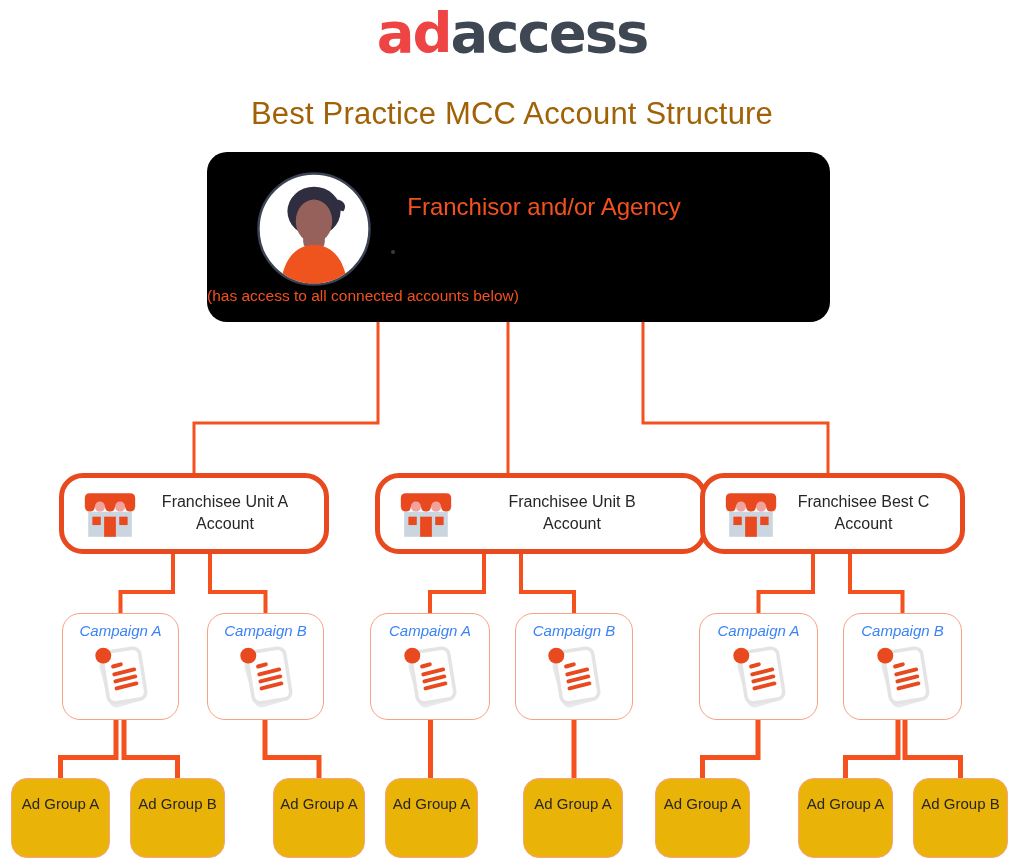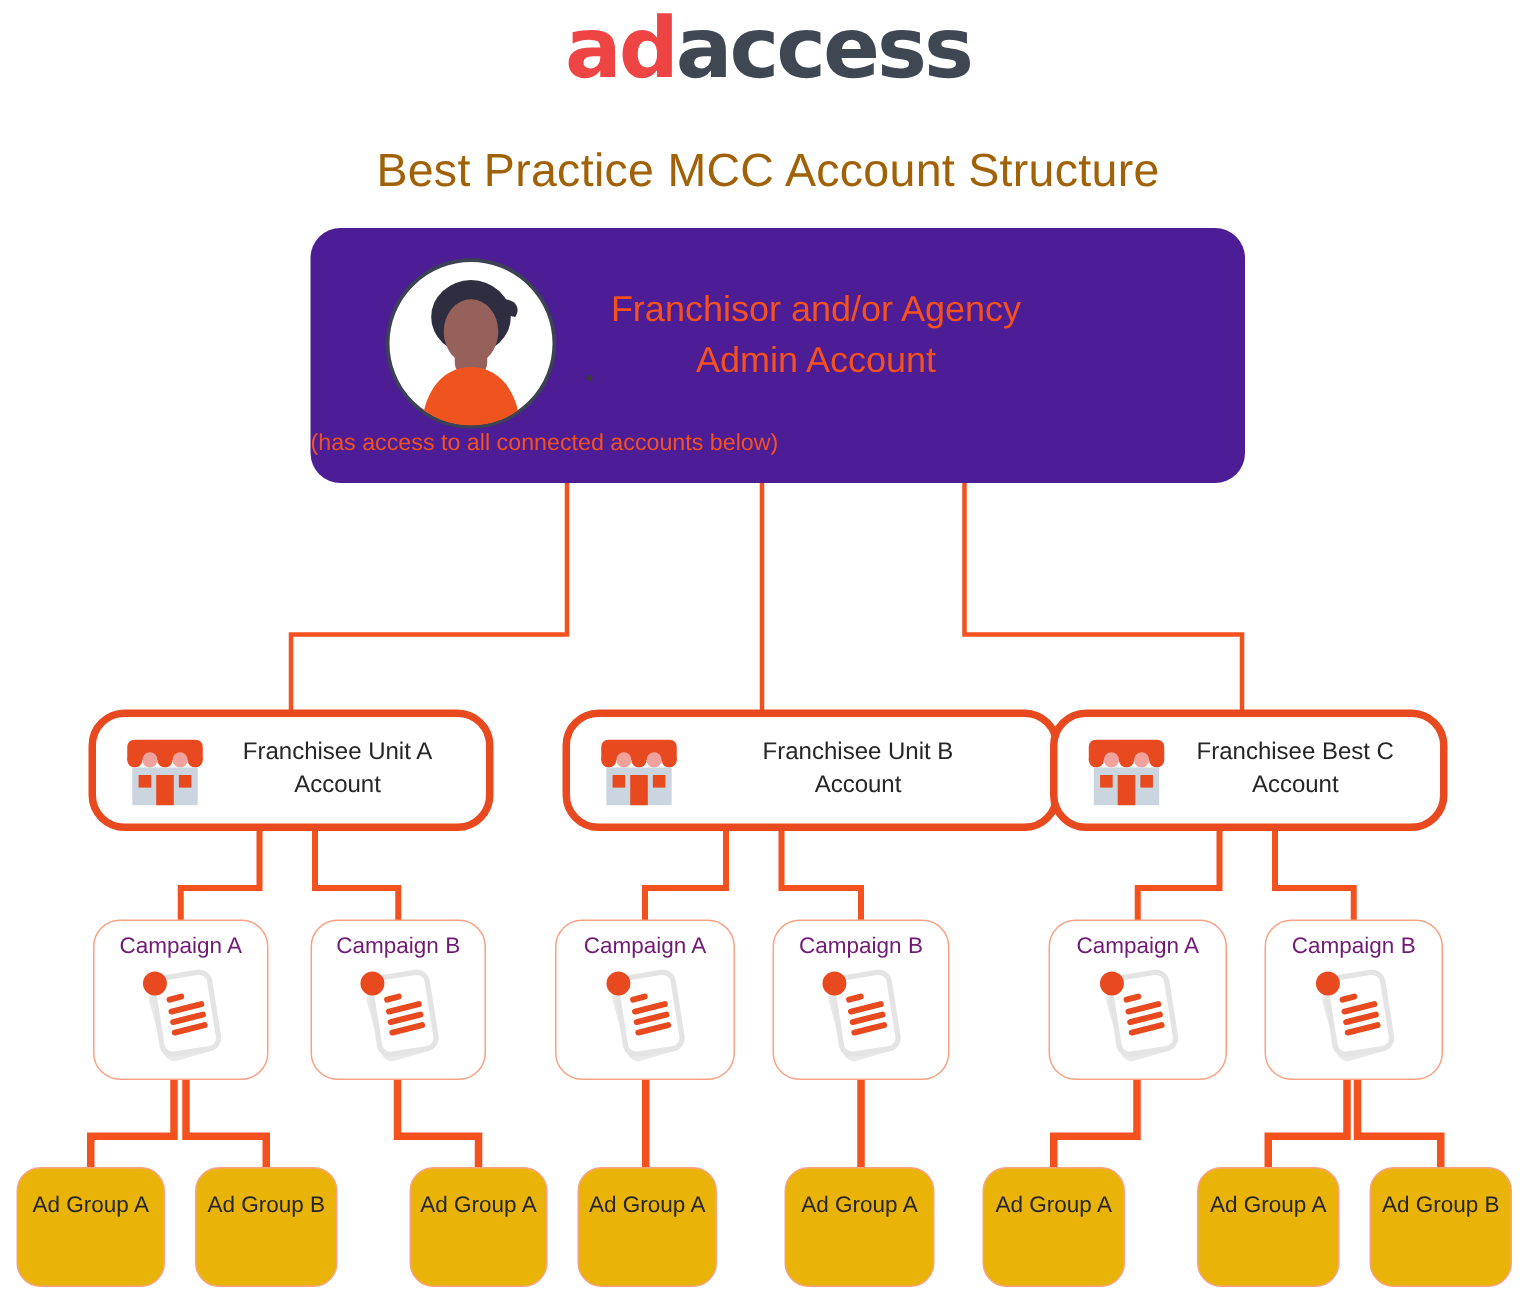--- a/index.html
+++ b/index.html
@@ -10,21 +10,21 @@
   .logo{position:absolute;top:2px;left:0;width:100%;text-align:center;
         font-family:"DejaVu Sans",sans-serif;font-weight:700;font-size:56px;
         letter-spacing:-2px;line-height:1.1;}
   .logo .p1{color:#ef4444;}
   .logo .p2{color:#3F4753;}
   .page-title{position:absolute;top:96px;left:0;width:100%;text-align:center;
         font-size:31px;font-weight:500;color:#a16207;letter-spacing:0.2px;}
 
   
   .admin-panel{position:absolute;left:207px;top:152px;width:623px;height:170px;
-        background:#4c1d95;border-radius:20px;z-index:2;}
+        background:#000000;border-radius:20px;z-index:2;}
   .avatar{position:absolute;left:48px;top:18px;width:118px;height:118px;}
   .admin-heading{position:absolute;left:135px;top:38px;width:404px;text-align:center;
         color:#F4511E;font-size:24px;font-weight:500;line-height:34px;}
   .stray-dot{position:absolute;left:184px;top:98px;width:4px;height:4px;border-radius:50%;
         background:#3a3a3a;overflow:hidden;color:transparent;font-size:2px;}
   .admin-note{position:absolute;left:0;top:135px;width:100%;text-align:left;
         color:#F4511E;font-size:15.5px;font-weight:500;}
 
   
   .wires{position:absolute;left:0;top:0;z-index:1;pointer-events:none;}
@@ -32,21 +32,21 @@
   
   .franchisee{position:absolute;top:473px;height:81px;background:#fff;
         border:5px solid #E8491F;border-radius:24px;box-sizing:border-box;z-index:2;}
   .franchisee .store{position:absolute;left:20px;top:13px;width:52px;height:48px;}
   .franchisee .fr-name{position:absolute;left:68px;right:6px;top:13px;text-align:center;
         font-weight:400;font-size:16px;line-height:22px;color:#262626;}
 
   
   .campaign{position:absolute;top:613px;height:107px;background:#fff;
         border:1.5px solid #F8A183;border-radius:18px;box-sizing:border-box;z-index:2;}
-  .campaign .c-label{margin-top:8px;text-align:center;font-size:15px;color:#701a75;}
+  .campaign .c-label{margin-top:8px;text-align:center;font-size:15px;color:#3b82f6;font-style:italic;}
   .campaign .doc{display:block;margin:1px auto 0 auto;width:62px;height:72px;}
 
   
   .adgroup{position:absolute;top:778px;height:80px;background:#eab308;
         border:1.5px solid #F8A183;border-radius:16px;box-sizing:border-box;z-index:2;}
   .adgroup .g-label{margin-top:16px;text-align:center;font-size:15px;color:#262626;}
 </style>
 </head>
 <body>
 
@@ -94,21 +94,20 @@
       <g clip-path="url(#avclip)">
         <ellipse cx="60" cy="42" rx="27" ry="25" fill="#2F2E41"></ellipse>
         <path d="M82,30 C90,30 94,36 90,42 L80,40 Z" fill="#2F2E41"></path>
         <ellipse cx="60" cy="52" rx="18.5" ry="22" fill="#96605B"></ellipse>
         <rect x="49" y="60" width="22" height="22" rx="9" fill="#96605B"></rect>
         <path d="M26,124 C26,94 40,76 60,76 C80,76 94,94 94,124 Z" fill="#F0541E"></path>
       </g>
     </svg>
     <div class="admin-heading">
       <div>Franchisor and/or Agency</div>
-      <div>Admin Account</div>
     </div>
     <div class="stray-dot">.</div>
     <div class="admin-note">(has access to all connected accounts below)</div>
   </div>
 
   <div class="franchisee" style="left:59px;width:270px;">
     <svg class="store" viewBox="0 0 62 56">
       <path d="M7,2 H55 Q61,2 61,8 V18 H1 V8 Q1,2 7,2 Z" fill="#E8491F"></path>
       <circle cx="7" cy="18" r="6" fill="#E8491F"></circle>
         <circle cx="19" cy="18" r="6" fill="#F2A29C"></circle>

